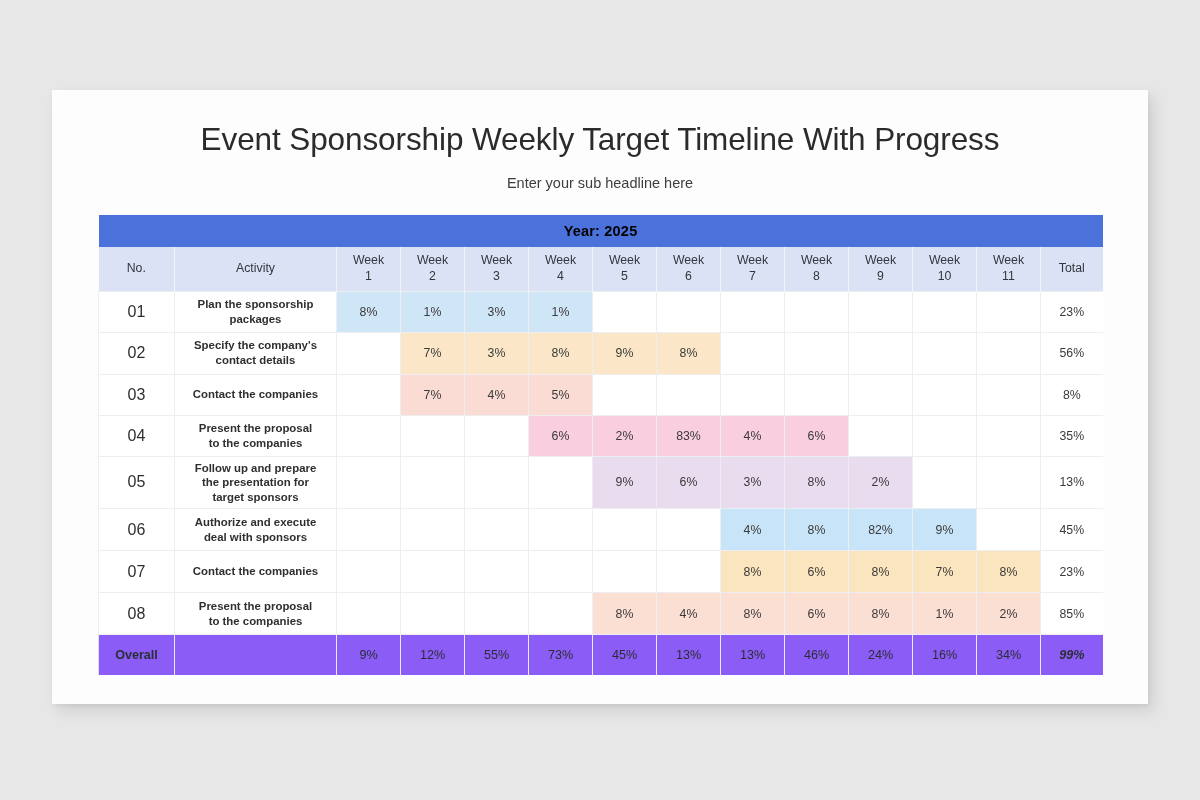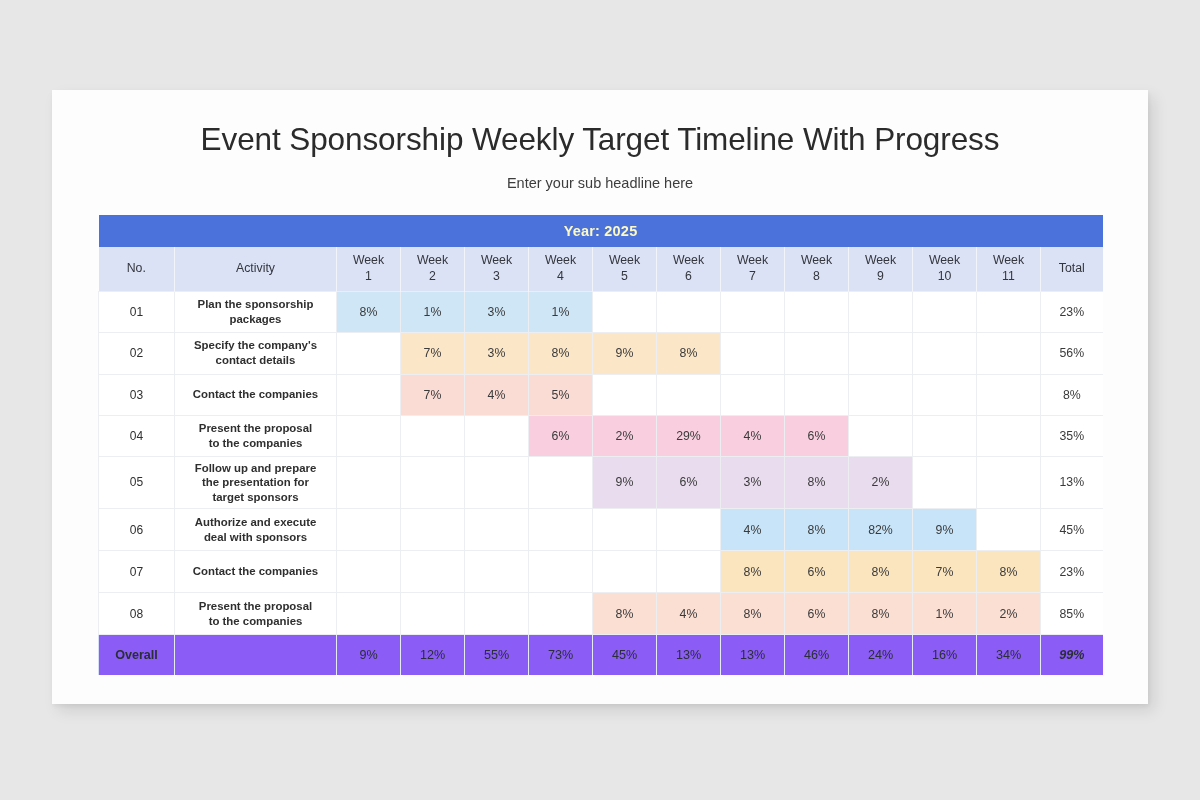--- a/index.html
+++ b/index.html
@@ -50,21 +50,21 @@
 
   table {
     width: 1004px;
     border-collapse: collapse;
     table-layout: fixed;
   }
 
   
   #year-banner-cell {
     background: #4a72da;
-    color: #fef9c3;
+    color: #000000;
     font-size: 14.5px;
     font-weight: bold;
     text-align: center;
     height: 32px;
     letter-spacing: 0.2px;
   }
 
   
   thead tr.col-head th {
     background: #dbe2f5;
@@ -87,21 +87,21 @@
     font-size: 12.3px;
     color: #3a3a3a;
     text-align: center;
     vertical-align: middle;
     background: #ffffff;
   }
   tbody td:last-child { border-right: none; }
   tbody tr:first-child td { border-top: 1px solid #eceef2; }
 
   td.no-cell {
-    font-size: 12px;
+    font-size: 16px;
     color: #2f2f2f;
     border-left: 1px solid #eceef2;
   }
 
   td.activity-cell {
     font-size: 11.4px;
     font-weight: bold;
     color: #2f2f2f;
     line-height: 1.28;
     padding: 4px 17px;
@@ -263,21 +263,21 @@
             <td>8%</td>
           </tr>
           <tr style="height: 41px;">
             <td class="no-cell">04</td>
             <td class="activity-cell">Present the proposal to the companies</td>
             <td></td>
             <td></td>
             <td></td>
             <td class="hl-pink">6%</td>
             <td class="hl-pink">2%</td>
-            <td class="hl-pink">29%</td>
+            <td class="hl-pink">83%</td>
             <td class="hl-pink">4%</td>
             <td class="hl-pink">6%</td>
             <td></td>
             <td></td>
             <td></td>
             <td>35%</td>
           </tr>
           <tr style="height: 44px;">
             <td class="no-cell">05</td>
             <td class="activity-cell">Follow up and prepare the presentation for target sponsors</td>

